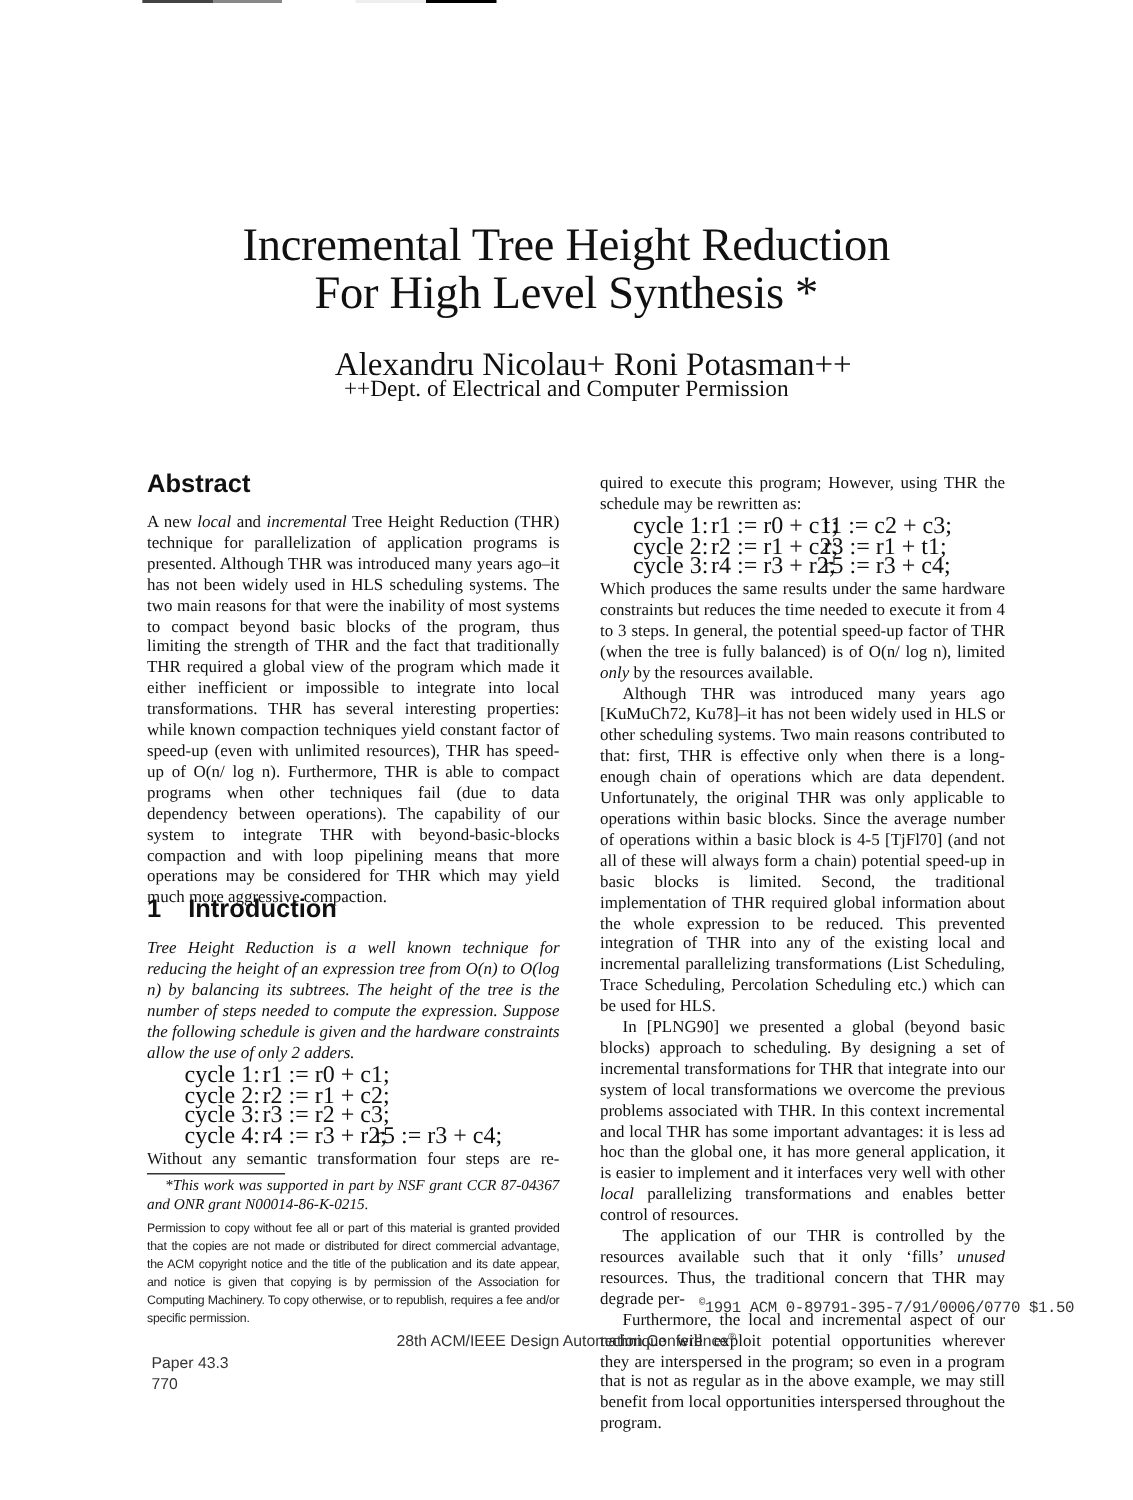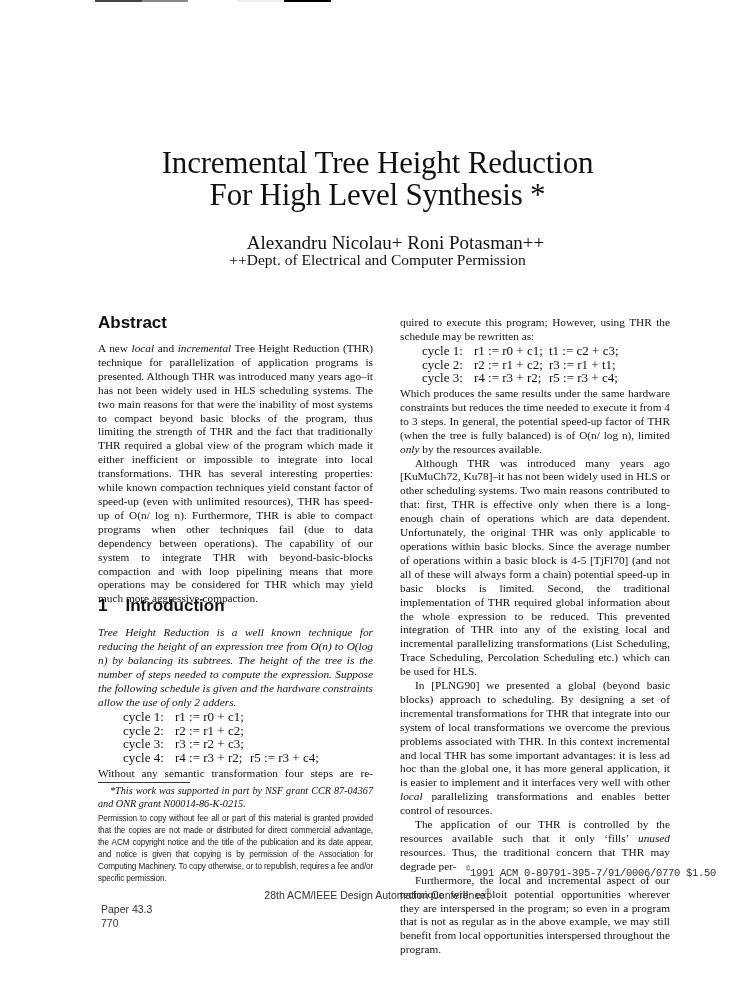--- a/index.html
+++ b/index.html
@@ -3,26 +3,26 @@
 <meta charset="utf-8">
 <style>
   html, body { margin: 0; padding: 0; background: #ffffff; }
   body { width: 755px; height: 1000px; position: relative; overflow: hidden;
          font-family: "DejaVu Serif", "Liberation Serif", serif; color: #111; }
   .topline { position: absolute; top: 0; height: 2px; }
   .title { position: absolute; left: 0; width: 755px; text-align: center;
            font-family: "Liberation Serif", serif; font-size: 31px; color: #111; line-height: 32px; letter-spacing: -0.2px; }
   .authors { position: absolute; left: 0; width: 755px; text-align: center;
              font-family: "Liberation Serif", serif; font-size: 15.5px; line-height: 16.5px; }
-  .authors .a1 { font-size: 19px; line-height: 19px; padding-left: 36px; }
+  .authors .a1 { font-size: 22px; line-height: 19px; padding-left: 36px; }
   .col { position: absolute; font-family: "Liberation Serif", serif; font-size: 11.3px; line-height: 13.9px; text-align: justify; }
   .col p { margin: 0; }
   .indent { text-indent: 15px; }
   h2 { font-family: Liberation Sans, sans-serif; font-weight: bold; font-size: 17px; margin: 0; position: absolute; }
-  .code { position: absolute; font-family: "Liberation Serif", serif; font-size: 13px; line-height: 13.5px; }
+  .code { position: absolute; font-family: "Liberation Serif", serif; font-size: 16px; line-height: 13.5px; }
   .code .row { display: flex; white-space: pre; }
   .code .c1 { width: 52px; }
   .code .c2 { width: 75px; }
   .fnrule { position: absolute; height: 1px; background: #333; }
   .footnote { position: absolute; font-family: "Liberation Serif", serif; font-size: 10.2px; line-height: 12.6px; text-align: justify; }
   .perm { position: absolute; font-family: "Liberation Sans", sans-serif; font-size: 8.2px; line-height: 11.9px; color: #222; letter-spacing: -0.15px; }
   .foot { position: absolute; font-family: "Liberation Sans", sans-serif; font-size: 10.5px; color: #333; }
   .foot-serif { position: absolute; font-family: "Liberation Serif", serif; font-size: 10.5px; color: #333; letter-spacing: -0.3px; }
   em { font-style: italic; }
 </style>

